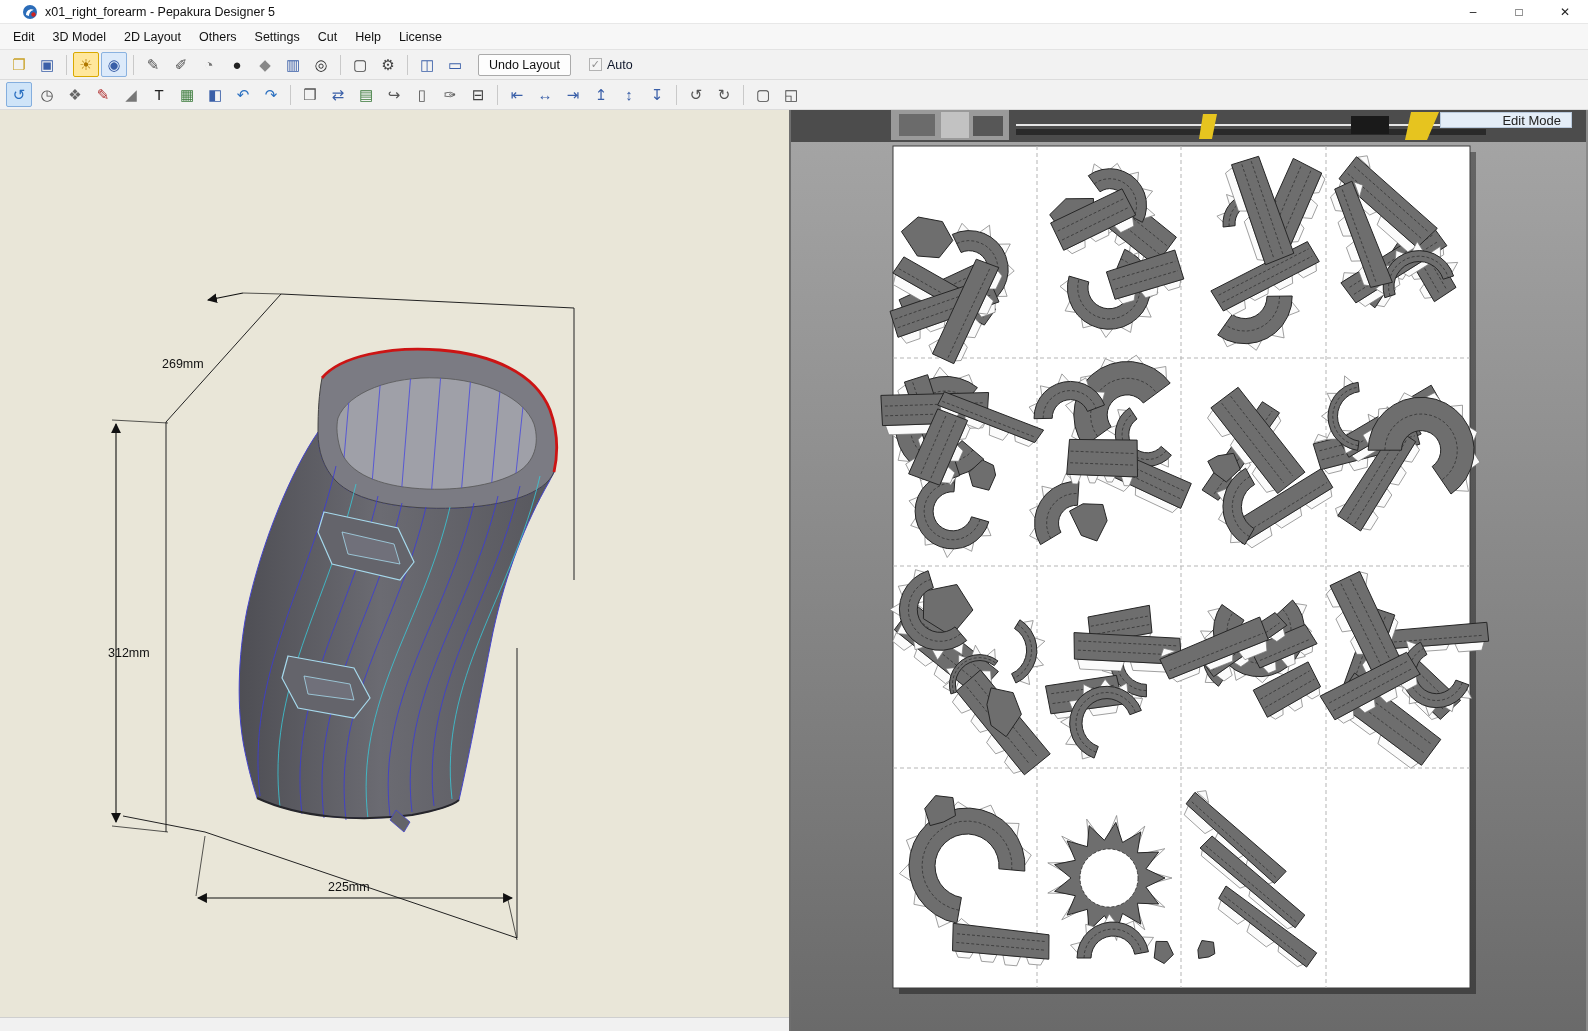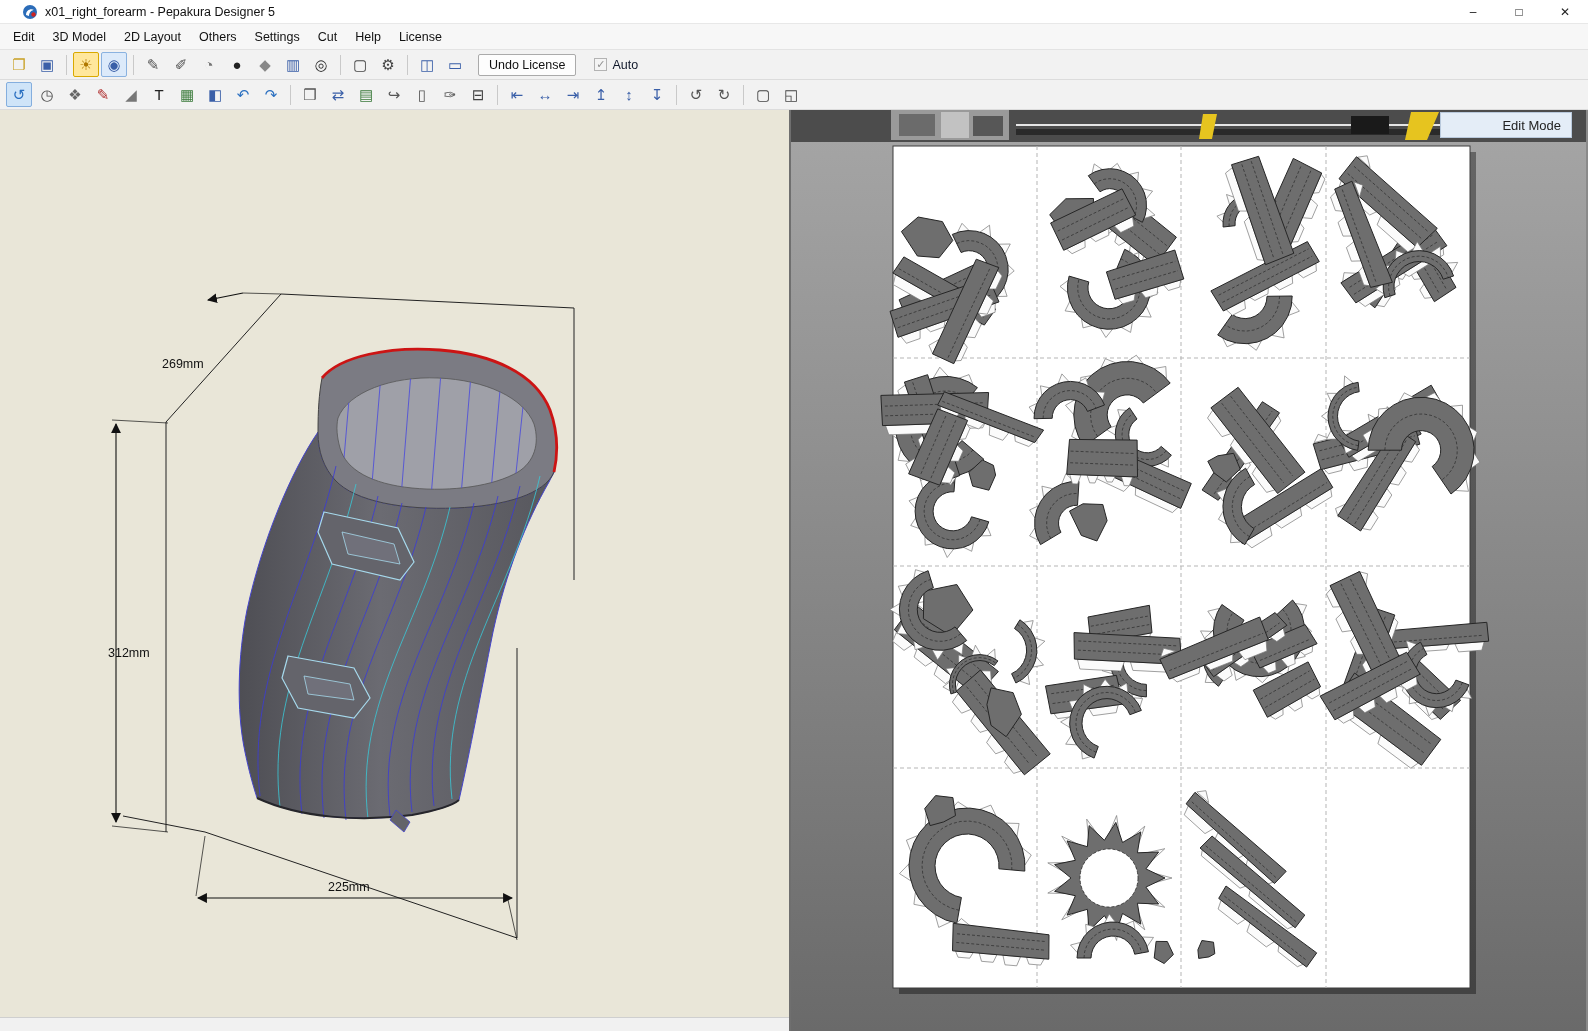--- a/index.html
+++ b/index.html
@@ -30,21 +30,21 @@
   .pane3d { width:791px; position:relative; background:#e9e6d8; border-right:2px solid #6f6f6f; }
   .pane3d svg { position:absolute; left:0; top:0; }
   .scroll-strip { position:absolute; left:0; right:0; bottom:0; height:14px; background:#f1f1f1; border-top:1px solid #cfcfcf; }
   .dim { position:absolute; font-size:12.5px; color:#111; white-space:nowrap; }
   .dim-depth  { left:162px; top:247px; }
   .dim-height { left:108px; top:536px; }
   .dim-width  { left:328px; top:770px; }
 
   .pane2d { flex:1; position:relative; background:#8a8a8a; }
   .pane2d svg { position:absolute; left:0; top:0; }
-  .edit-mode { position:absolute; top:2px; right:16px; width:132px; height:26px; background:#e4edf7; border:1px solid #b9c9dc; color:#222; font-size:13px; display:flex; align-items:center; justify-content:flex-end; padding-right:10px; }
+  .edit-mode { position:absolute; top:2px; right:16px; width:132px; height:16px; background:#e4edf7; border:1px solid #b9c9dc; color:#222; font-size:13px; display:flex; align-items:center; justify-content:flex-end; padding-right:10px; }
 </style>
 </head>
 <body>
 
 <div class="titlebar">
   <svg class="app-icon" viewBox="0 0 16 16">
     <circle cx="8" cy="8" r="7" fill="#2b6cb8"></circle>
     <path d="M4,11 C4,6 9,4 12,6 C10,6 7,8 7,12 Z" fill="#ffffff"></path>
     <circle cx="11.5" cy="10.5" r="2.2" fill="#cc2222"></circle>
   </svg>
@@ -82,21 +82,21 @@
       <div class="tb-btn" style="color: rgb(136, 136, 136);">◆</div>
       <div class="tb-btn" style="color: rgb(58, 95, 168);">▥</div>
       <div class="tb-btn" style="color: rgb(51, 51, 51);">◎</div>
       <div class="tb-sep"></div>
       <div class="tb-btn" style="color: rgb(68, 68, 68);">▢</div>
       <div class="tb-btn" style="color: rgb(68, 68, 68);">⚙</div>
       <div class="tb-sep"></div>
       <div class="tb-btn" style="color: rgb(58, 95, 168);">◫</div>
       <div class="tb-btn" style="color: rgb(58, 95, 168);">▭</div>
     </div>
-  <button class="undo-btn">Undo License</button>
+  <button class="undo-btn">Undo Layout</button>
   <div class="auto-wrap">
     <div class="checkbox">✓</div>
     <span class="auto-label">Auto</span>
   </div>
 </div>
 <div class="toolbar">
   <div style="display:flex;align-items:center;gap:2px;">
       <div class="tb-btn active" style="color: rgb(42, 111, 192); background: rgb(207, 228, 248); border-color: rgb(132, 174, 222);">↺</div>
       <div class="tb-btn" style="color: rgb(85, 85, 85);">◷</div>
       <div class="tb-btn" style="color: rgb(102, 102, 102);">❖</div>

